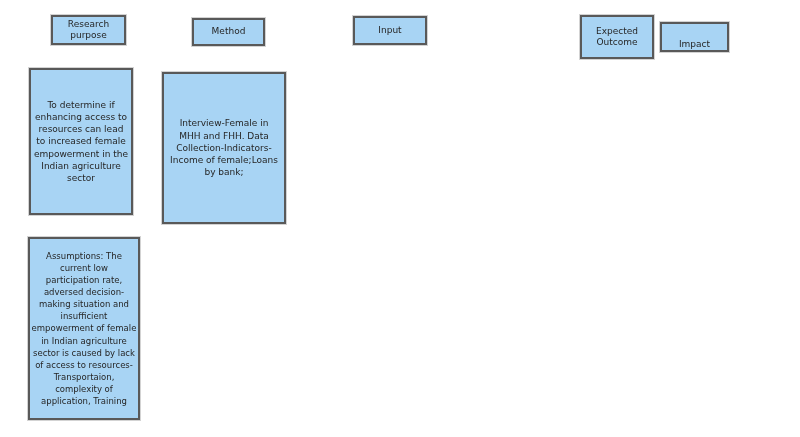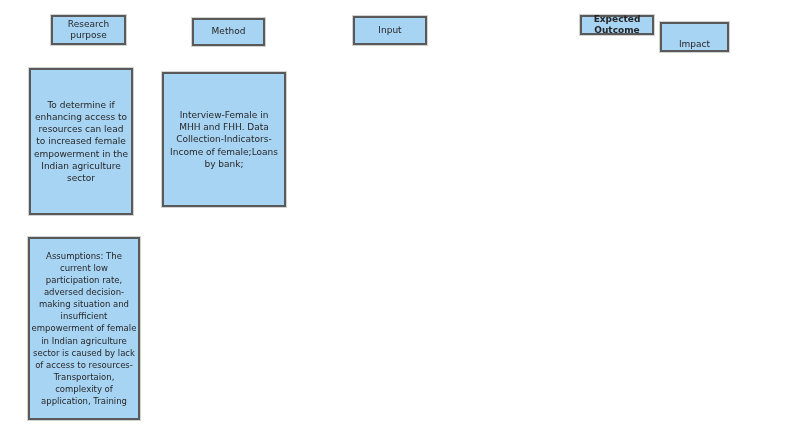--- a/index.html
+++ b/index.html
@@ -55,40 +55,40 @@
   </div>
 
   <div class="shape header-box" style="left:192px; top:18px; width:73px; height:28px;">
     <div class="box-text">Method</div>
   </div>
 
   <div class="shape header-box" style="left:329px; top:16px; width:74px; height:29px;margin-left:24px;">
     <div class="box-text">Input</div>
   </div>
 
-  <div class="shape header-box" style="left:580px; top:15px; width:74px; height:20px;font-weight:bold;">
+  <div class="shape header-box" style="left:580px; top:15px; width:74px; height:44px;">
     <div class="box-text">Expected
 Outcome</div>
   </div>
 
   <div class="shape header-box" style="left:660px; top:22px; width:69px; height:30px;align-items:flex-end;">
     <div class="box-text">Impact</div>
   </div>
 
   <div class="shape content-box" style="left:29px; top:68px; width:104px; height:147px;">
     <div class="box-text">To determine if
 enhancing access to
 resources can lead
 to increased female
 empowerment in the
 Indian agriculture
 sector</div>
   </div>
 
-  <div class="shape content-box" style="left:162px; top:72px; width:124px; height:135px;">
+  <div class="shape content-box" style="left:162px; top:72px; width:124px; height:152px;">
     <div class="box-text">Interview-Female in
 MHH and FHH.  Data
 Collection-Indicators-
 Income of female;Loans
 by bank;</div>
   </div>
 
   <div class="shape content-box small" style="left:28px; top:237px; width:112px; height:183px;">
     <div class="box-text">Assumptions: The
 current low

